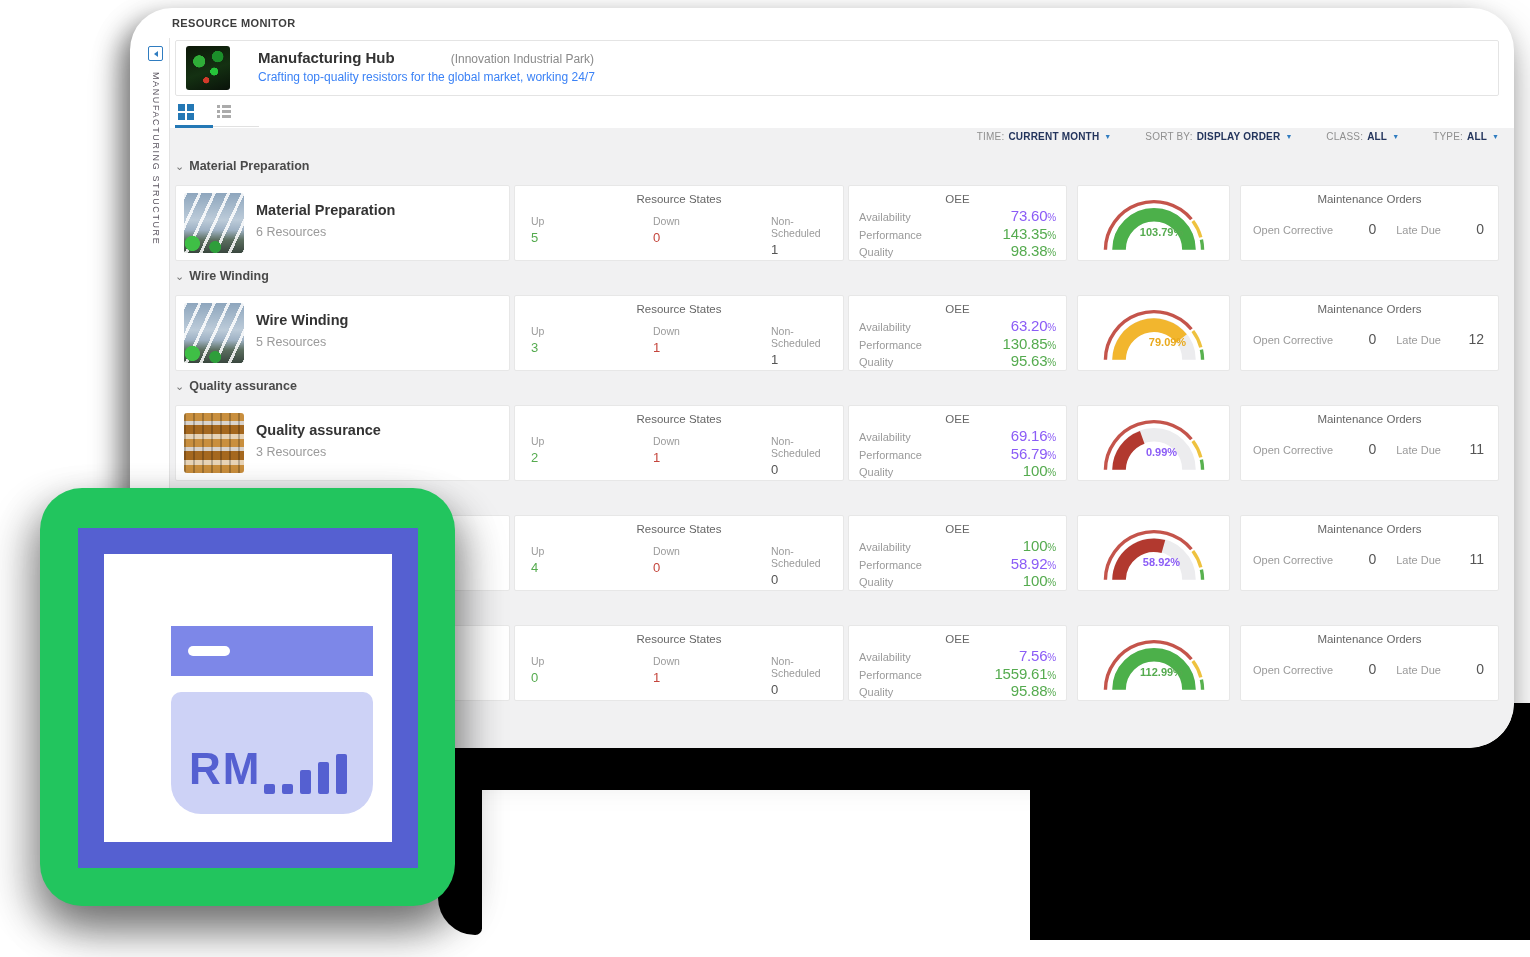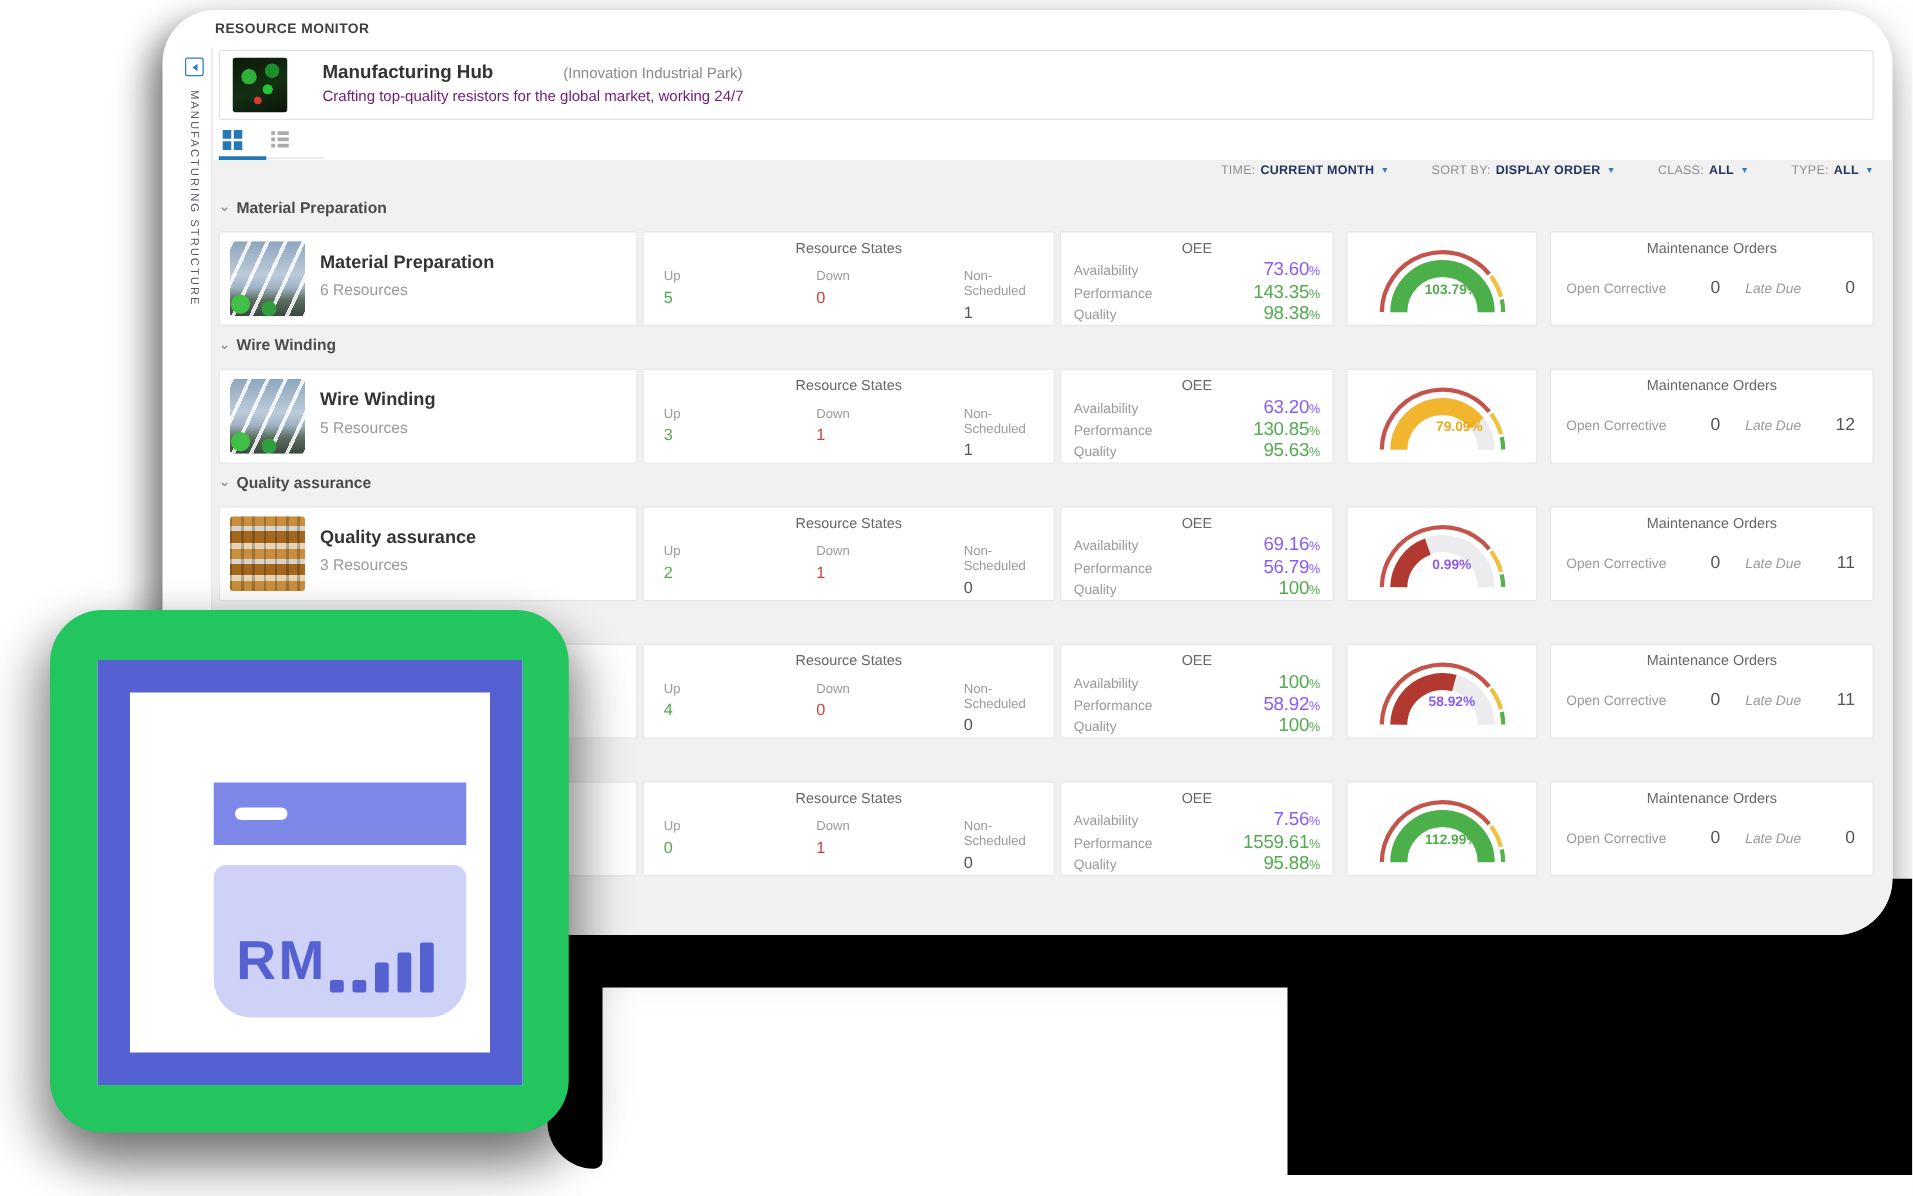--- a/index.html
+++ b/index.html
@@ -35,21 +35,21 @@
   .thumb-circuit{background:
       radial-gradient(circle at 30% 35%, #2fae38 0 14%, rgba(0,0,0,0) 15%),
       radial-gradient(circle at 64% 58%, #26c53a 0 10%, rgba(0,0,0,0) 11%),
       radial-gradient(circle at 46% 78%, #d23a2a 0 7%, rgba(0,0,0,0) 8%),
       radial-gradient(circle at 72% 24%, #1b8f2a 0 12%, rgba(0,0,0,0) 13%),
       linear-gradient(160deg,#0c1708,#143112 55%,#0a120a);}
   .hdr-text{position:absolute;left:82px;top:8px;}
   .hdr-title-row{display:flex;align-items:baseline;}
   .hdr-title{font-size:15px;font-weight:700;color:#333;}
   .hdr-loc{font-size:12px;color:#8a8a8a;margin-left:56px;}
-  .hdr-desc{font-size:12px;color:#701a75;margin-top:4px;}
+  .hdr-desc{font-size:12px;color:#3b82f6;margin-top:4px;}
 
   
   .toggles{position:absolute;left:45px;top:94px;width:84px;height:24px;border-bottom:1px solid #e1e1e1;}
   .tg{position:absolute;top:2px;width:16px;height:16px;cursor:pointer;}
   .tg-grid{left:3px;}
   .tg-list{left:41px;}
   .tg-underline{position:absolute;left:0;top:23px;width:38px;height:3px;background:#2478b5;}
 
   
   .filters{position:absolute;right:15px;top:123px;display:flex;gap:34px;align-items:flex-start;z-index:2;}
@@ -102,21 +102,21 @@
   .green{color:#55ab4f;}
   .amber{color:#e9a91c;padding-left:12px;}
 
   .gauge-svg{position:absolute;left:50%;top:4px;transform:translateX(-50%);width:120px;height:68px;}
   .gauge-label{position:absolute;left:16px;right:0;top:40px;text-align:center;font-size:11px;font-weight:700;}
 
   .maint-row{display:flex;align-items:baseline;padding:16px 14px 0 12px;}
   .m-label{font-size:11px;color:#9a9a9a;}
   .m-val{font-size:14px;color:#555;}
   .m-v1{flex:1;text-align:right;padding-right:20px;}
-  .m-l2{padding-left:0;font-style:italic;}
+  .m-l2{padding-left:0;}
   .m-v2{flex:1;text-align:right;}
 
   
   .overlay-card{position:absolute;left:40px;top:488px;width:415px;height:418px;background:#22c55e;border-radius:42px;
                 z-index:5;box-shadow:0 22px 45px rgba(0,0,0,.30), -14px 18px 40px rgba(0,0,0,.22), 14px 22px 40px rgba(0,0,0,.22);}
   .rm-frame{position:absolute;left:38px;top:40px;width:340px;height:340px;box-sizing:border-box;
             border:26px solid #5560d1;background:#fff;}
   .rm-topbar{position:absolute;left:67px;top:72px;width:202px;height:50px;background:#7d87e8;}
   .rm-dash{position:absolute;left:17px;top:20px;width:42px;height:10px;background:#fff;border-radius:5px;}
   .rm-panel{position:absolute;left:67px;top:138px;width:202px;height:122px;background:#cdd2f6;

